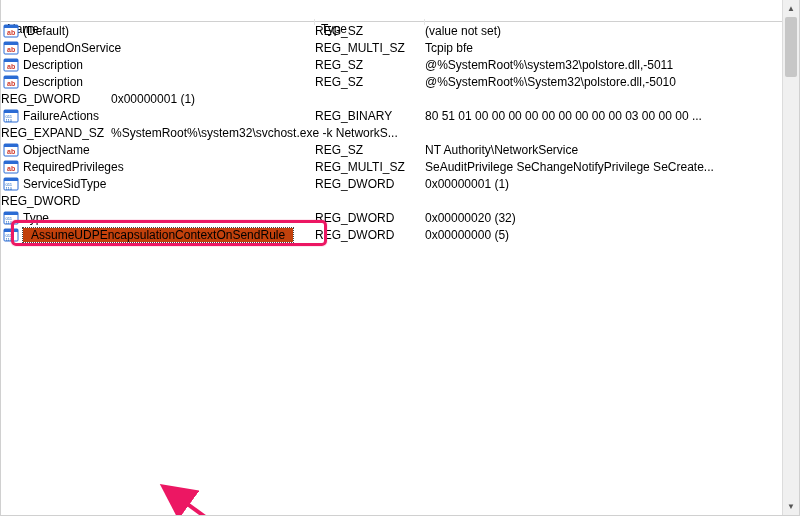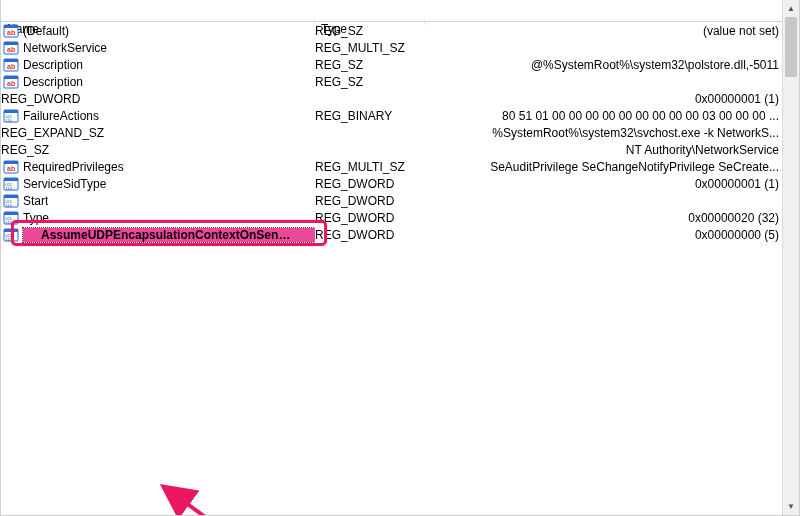--- a/index.html
+++ b/index.html
@@ -41,32 +41,31 @@
     white-space: nowrap;
   }
   .cell-name {
     width: 314px;
     display: flex;
     align-items: center;
     padding-left: 2px;
     overflow: hidden;
   }
   .cell-type { width: 110px; overflow: hidden; text-overflow: ellipsis; }
-  .cell-data { flex: 1; overflow: hidden; text-overflow: ellipsis; padding-right: 20px; text-align: right;}
+  .cell-data { flex: 1; overflow: hidden; text-overflow: ellipsis; padding-right: 20px;}
   .icon {
     width: 16px; height: 16px; flex: 0 0 16px;
     margin-right: 4px;
     display: inline-flex; align-items: center; justify-content: center;
   }
   .name-txt { overflow: hidden; text-overflow: ellipsis; }
   .selected .name-txt {
-    background: #ec4899;
+    background: #c2410c;
     outline: 1px dotted #444;
-    padding: 0 18px;
-    font-weight: bold;
+    padding: 0 8px;
   }
   
   .highlight-box {
     position: absolute;
     border: 3px solid #ec1763;
     border-radius: 5px;
     pointer-events: none;
     box-shadow: 0 0 0 1px rgba(236,23,99,.1);
   }
   
@@ -114,23 +113,24 @@
     </div>
     <div class="row">
       <div class="cell-name">
         <span class="icon">
   <svg class="reg" viewBox="0 0 16 16">
     <rect x="1" y="2" width="14" height="12" rx="1" fill="#fff" stroke="#2a6bd4" stroke-width="1"></rect>
     <rect x="1" y="2" width="14" height="3" fill="#2a6bd4"></rect>
     <text x="4" y="12" font-size="7" font-weight="bold" fill="#d03a2b">ab</text>
   </svg>
 </span>
-        <span class="name-txt">NetworkService</span>
+        <span class="name-txt">DependOnService</span>
       </div>
       <div class="cell-type">REG_MULTI_SZ</div>
+      <div class="cell-data">Tcpip bfe</div>
     </div>
     <div class="row">
       <div class="cell-name">
         <span class="icon">
   <svg class="reg" viewBox="0 0 16 16">
     <rect x="1" y="2" width="14" height="12" rx="1" fill="#fff" stroke="#2a6bd4" stroke-width="1"></rect>
     <rect x="1" y="2" width="14" height="3" fill="#2a6bd4"></rect>
     <text x="4" y="12" font-size="7" font-weight="bold" fill="#d03a2b">ab</text>
   </svg>
 </span>
@@ -144,20 +144,21 @@
         <span class="icon">
   <svg class="reg" viewBox="0 0 16 16">
     <rect x="1" y="2" width="14" height="12" rx="1" fill="#fff" stroke="#2a6bd4" stroke-width="1"></rect>
     <rect x="1" y="2" width="14" height="3" fill="#2a6bd4"></rect>
     <text x="4" y="12" font-size="7" font-weight="bold" fill="#d03a2b">ab</text>
   </svg>
 </span>
         <span class="name-txt">Description</span>
       </div>
       <div class="cell-type">REG_SZ</div>
+      <div class="cell-data">@%SystemRoot%\System32\polstore.dll,-5010</div>
     </div>
     <div class="row">
       <div class="cell-type">REG_DWORD</div>
       <div class="cell-data">0x00000001 (1)</div>
     </div>
     <div class="row">
       <div class="cell-name">
         <span class="icon">
   <svg class="reg" viewBox="0 0 16 16">
     <rect x="1" y="2" width="14" height="12" rx="1" fill="#fff" stroke="#2a6bd4" stroke-width="1"></rect>
@@ -169,20 +170,30 @@
         <span class="name-txt">FailureActions</span>
       </div>
       <div class="cell-type">REG_BINARY</div>
       <div class="cell-data">80 51 01 00 00 00 00 00 00 00 00 00 03 00 00 00 ...</div>
     </div>
     <div class="row">
       <div class="cell-type">REG_EXPAND_SZ</div>
       <div class="cell-data">%SystemRoot%\system32\svchost.exe -k NetworkS...</div>
     </div>
     <div class="row">
+      <div class="cell-name">
+        <span class="icon">
+  <svg class="reg" viewBox="0 0 16 16">
+    <rect x="1" y="2" width="14" height="12" rx="1" fill="#fff" stroke="#2a6bd4" stroke-width="1"></rect>
+    <rect x="1" y="2" width="14" height="3" fill="#2a6bd4"></rect>
+    <text x="4" y="12" font-size="7" font-weight="bold" fill="#d03a2b">ab</text>
+  </svg>
+</span>
+        <span class="name-txt">ObjectName</span>
+      </div>
       <div class="cell-type">REG_SZ</div>
       <div class="cell-data">NT Authority\NetworkService</div>
     </div>
     <div class="row">
       <div class="cell-name">
         <span class="icon">
   <svg class="reg" viewBox="0 0 16 16">
     <rect x="1" y="2" width="14" height="12" rx="1" fill="#fff" stroke="#2a6bd4" stroke-width="1"></rect>
     <rect x="1" y="2" width="14" height="3" fill="#2a6bd4"></rect>
     <text x="4" y="12" font-size="7" font-weight="bold" fill="#d03a2b">ab</text>
@@ -202,31 +213,20 @@
     <text x="2.5" y="9.5" font-size="4.2" fill="#1560c0">011</text>
     <text x="2.5" y="13.5" font-size="4.2" fill="#1560c0">110</text>
   </svg>
 </span>
         <span class="name-txt">ServiceSidType</span>
       </div>
       <div class="cell-type">REG_DWORD</div>
       <div class="cell-data">0x00000001 (1)</div>
     </div>
     <div class="row">
-      <div class="cell-name">
-        <span class="icon">
-  <svg class="reg" viewBox="0 0 16 16">
-    <rect x="1" y="2" width="14" height="12" rx="1" fill="#fff" stroke="#2a6bd4" stroke-width="1"></rect>
-    <rect x="1" y="2" width="14" height="3" fill="#2a6bd4"></rect>
-    <text x="2.5" y="9.5" font-size="4.2" fill="#1560c0">011</text>
-    <text x="2.5" y="13.5" font-size="4.2" fill="#1560c0">110</text>
-  </svg>
-</span>
-        <span class="name-txt">Start</span>
-      </div>
       <div class="cell-type">REG_DWORD</div>
     </div>
     <div class="row">
       <div class="cell-name">
         <span class="icon">
   <svg class="reg" viewBox="0 0 16 16">
     <rect x="1" y="2" width="14" height="12" rx="1" fill="#fff" stroke="#2a6bd4" stroke-width="1"></rect>
     <rect x="1" y="2" width="14" height="3" fill="#2a6bd4"></rect>
     <text x="2.5" y="9.5" font-size="4.2" fill="#1560c0">011</text>
     <text x="2.5" y="13.5" font-size="4.2" fill="#1560c0">110</text>

